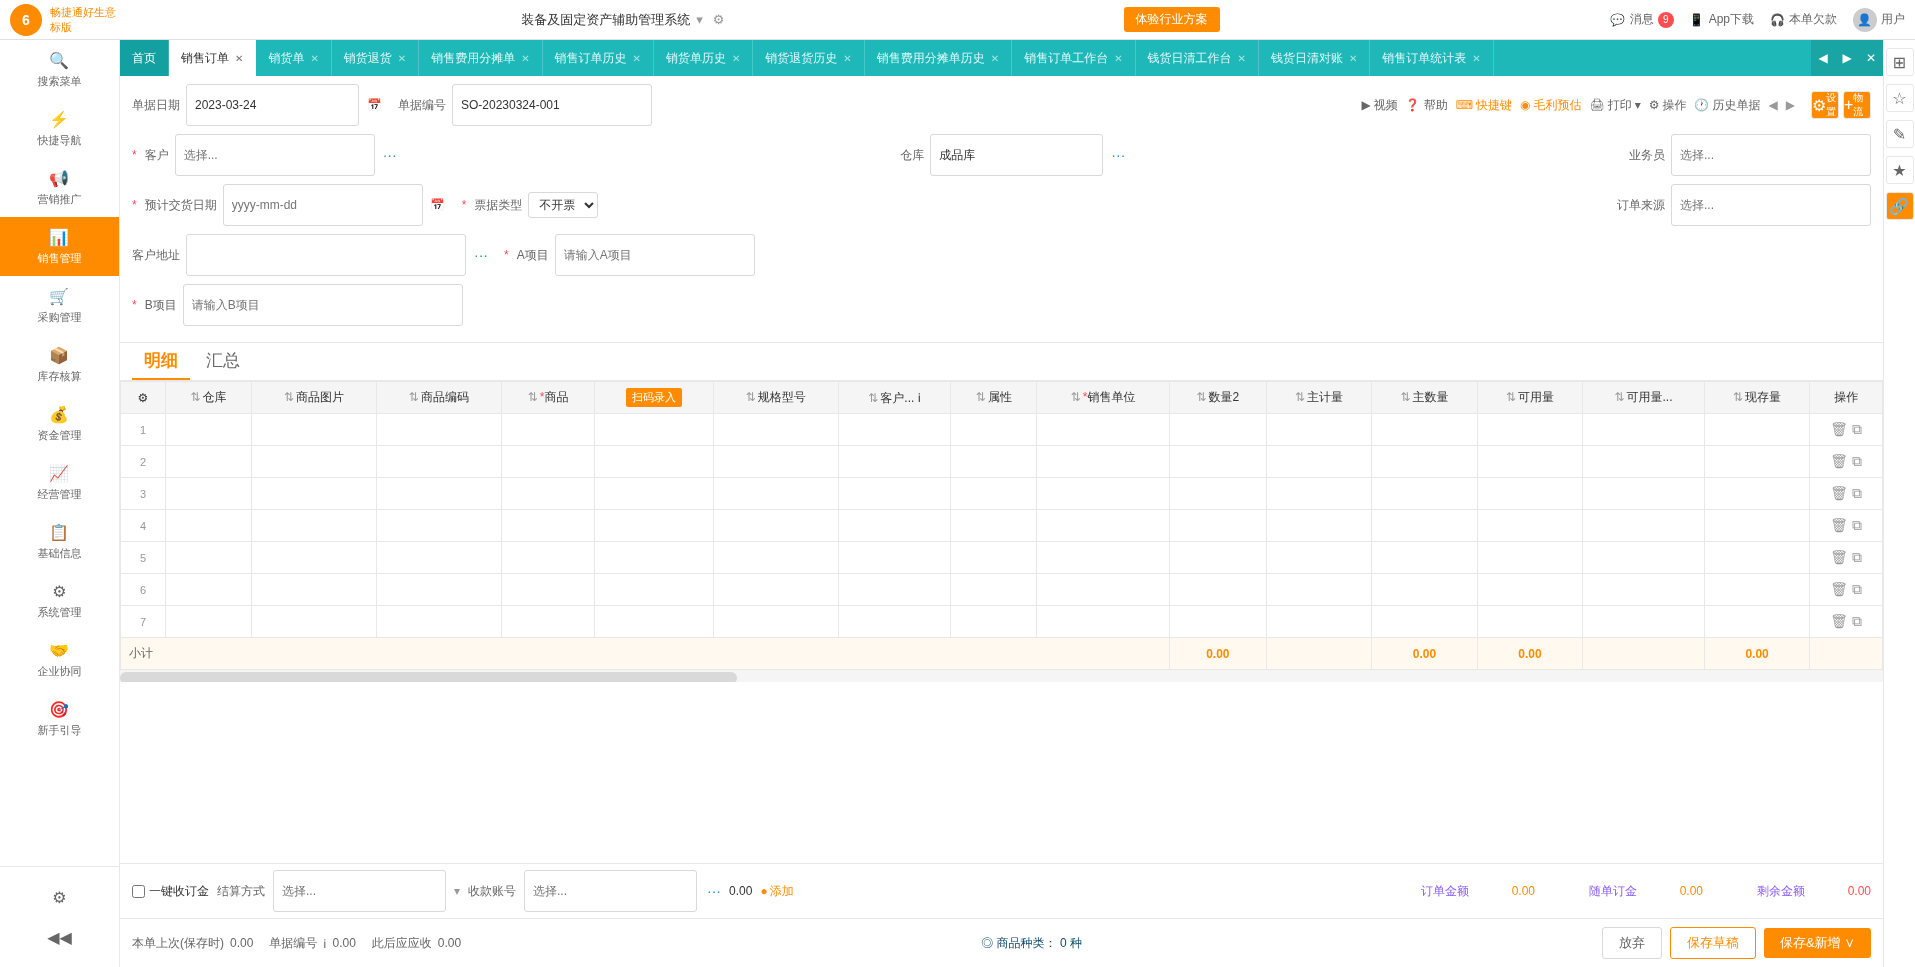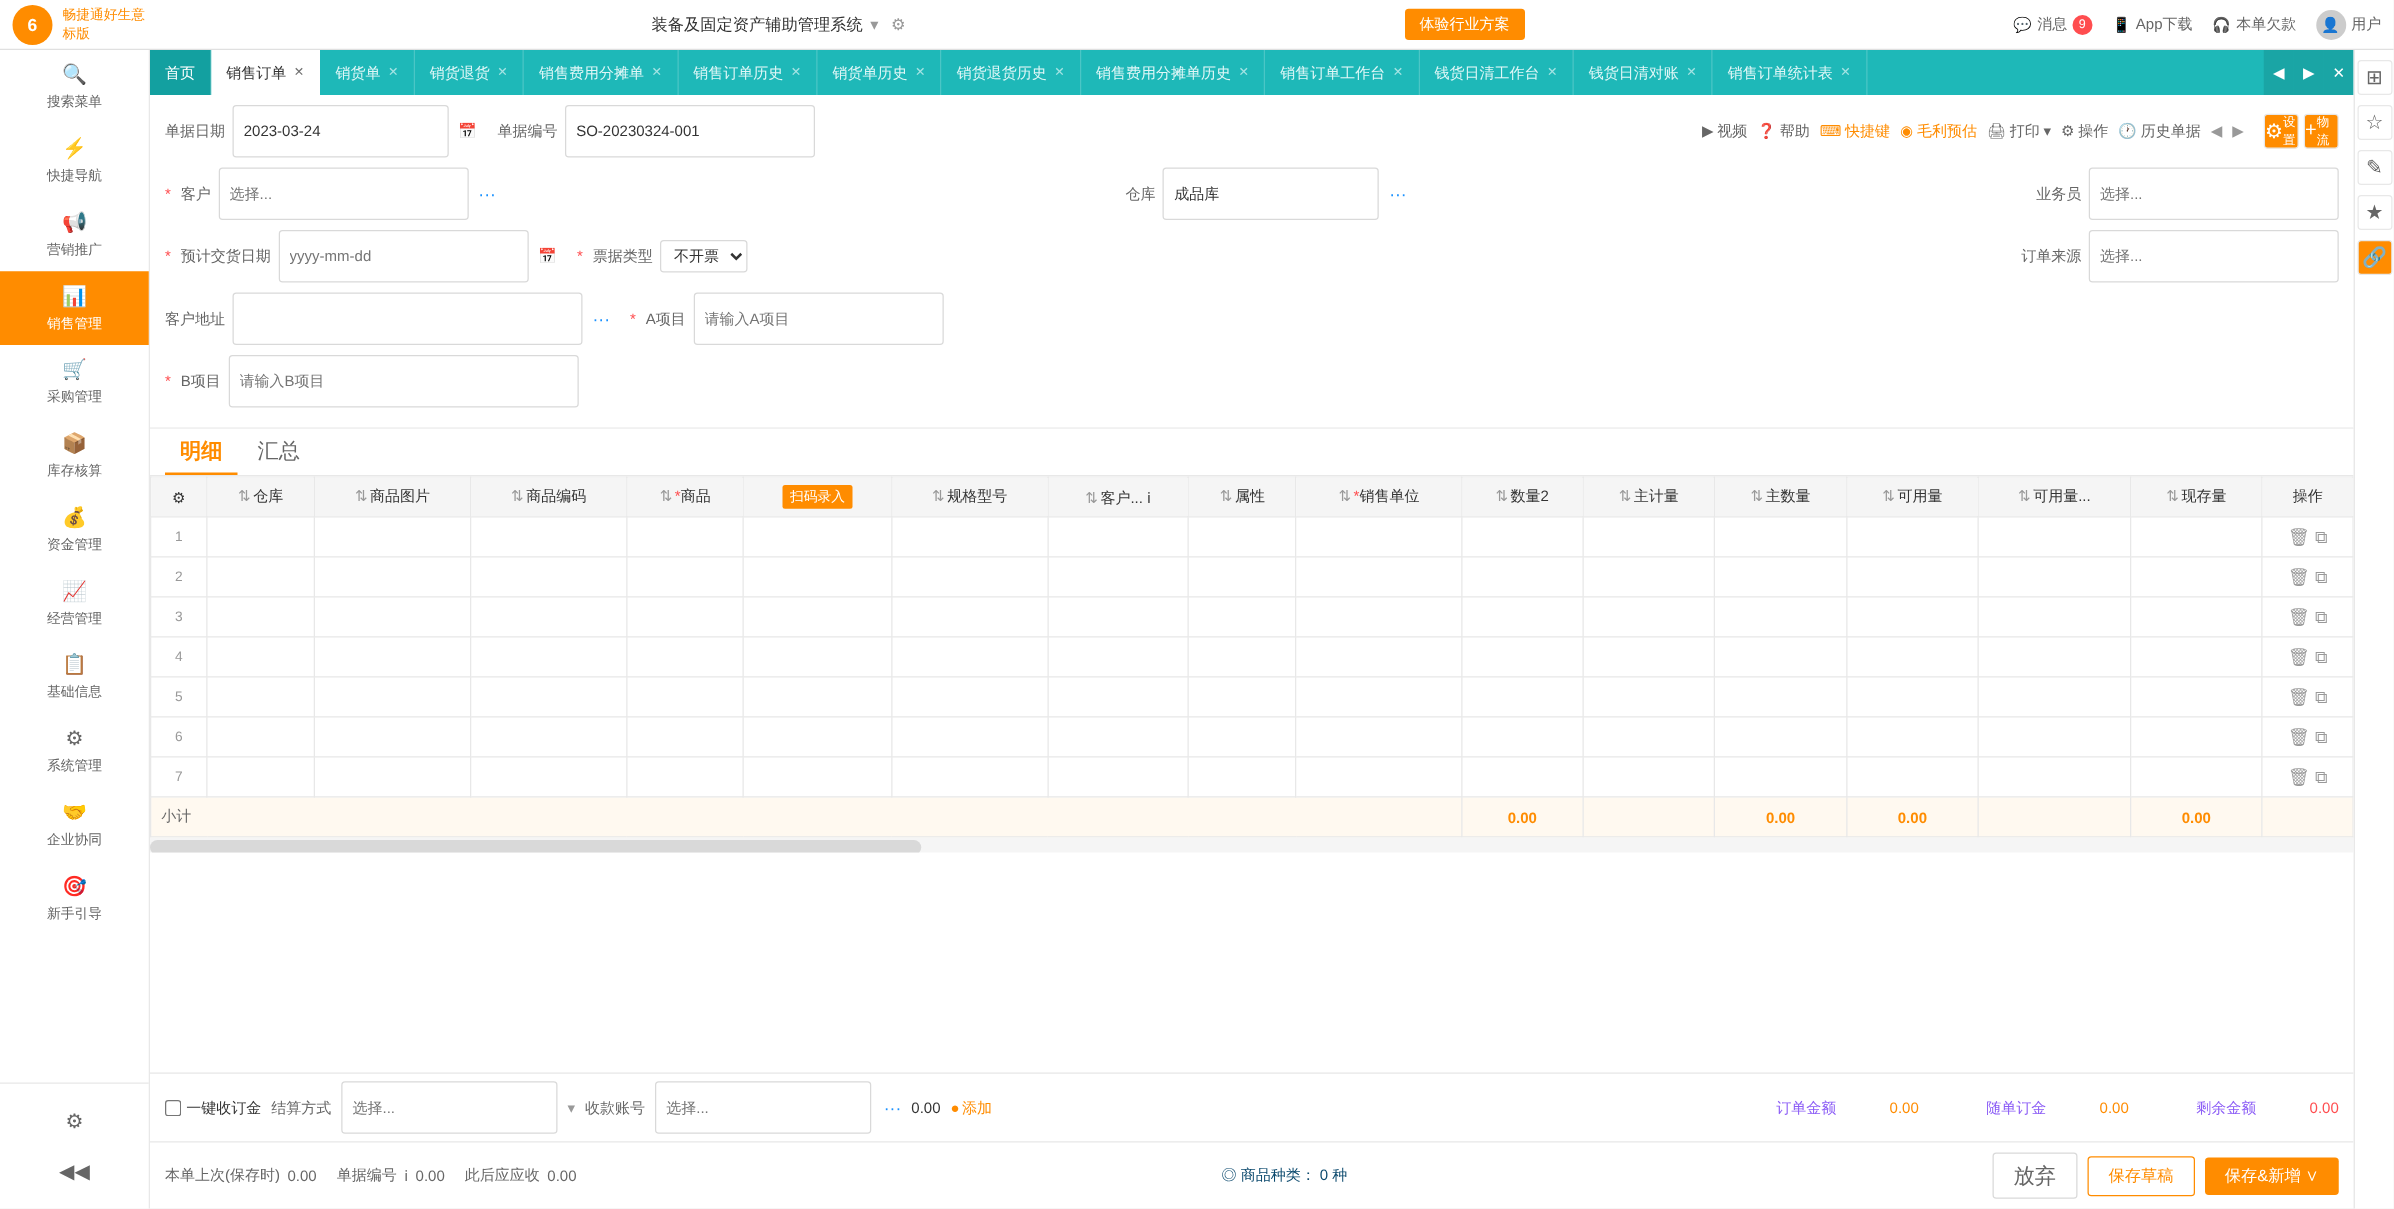--- a/index.html
+++ b/index.html
@@ -79,21 +79,21 @@
     .summary-row .label-cell { color: #666; font-weight: normal; text-align: left; padding-left: 8px; }
     .footer-summary-row { display: flex; gap: 16px; }
     .footer-summary-item { display: flex; gap: 6px; align-items: center; }
     .footer-summary-label { color: #8b5cf6; margin-left: 38px; }
     .footer-summary-value { color: #ff8c00; min-width: 60px; text-align: right; }
     
     
     .bottom-actions { background: #fff; border-top: 1px solid #e8e8e8; padding: 8px 12px; display: flex; align-items: center; justify-content: space-between; }
     .bottom-left { display: flex; align-items: center; gap: 16px; font-size: 12px; color: #666; }
     .bottom-right { display: flex; align-items: center; gap: 8px; }
-    .btn-abandon { border: 1px solid #d9d9d9; background: #fff; color: #666; padding: 6px 16px; border-radius: 3px; cursor: pointer; font-size: 17px; }
+    .btn-abandon { border: 1px solid #d9d9d9; background: #fff; color: #666; padding: 6px 16px; border-radius: 3px; cursor: pointer; font-size: 13px; }
     .btn-save-draft { border: 1px solid #ff8c00; background: #fff; color: #ff8c00; padding: 6px 16px; border-radius: 3px; cursor: pointer; font-size: 13px; }
     .btn-save-new { background: #ff8c00; color: white; border: none; padding: 6px 16px; border-radius: 3px; cursor: pointer; font-size: 13px; }
     
     
     .right-sidebar { width: 32px; background: #fff; border-left: 1px solid #e8e8e8; display: flex; flex-direction: column; align-items: center; padding: 8px 0; gap: 8px; }
     .right-icon { width: 28px; height: 28px; display: flex; align-items: center; justify-content: center; cursor: pointer; color: #666; font-size: 16px; border: 1px solid #e8e8e8; border-radius: 3px; }
     .right-icon.orange-bg { background: #ff8c00; color: white; }
     
     .scroll-bar-container { height: 12px; background: #f5f5f5; overflow: hidden; }
     .scroll-bar { height: 12px; background: #d9d9d9; border-radius: 6px; width: 35%; margin: 2px 0; }

